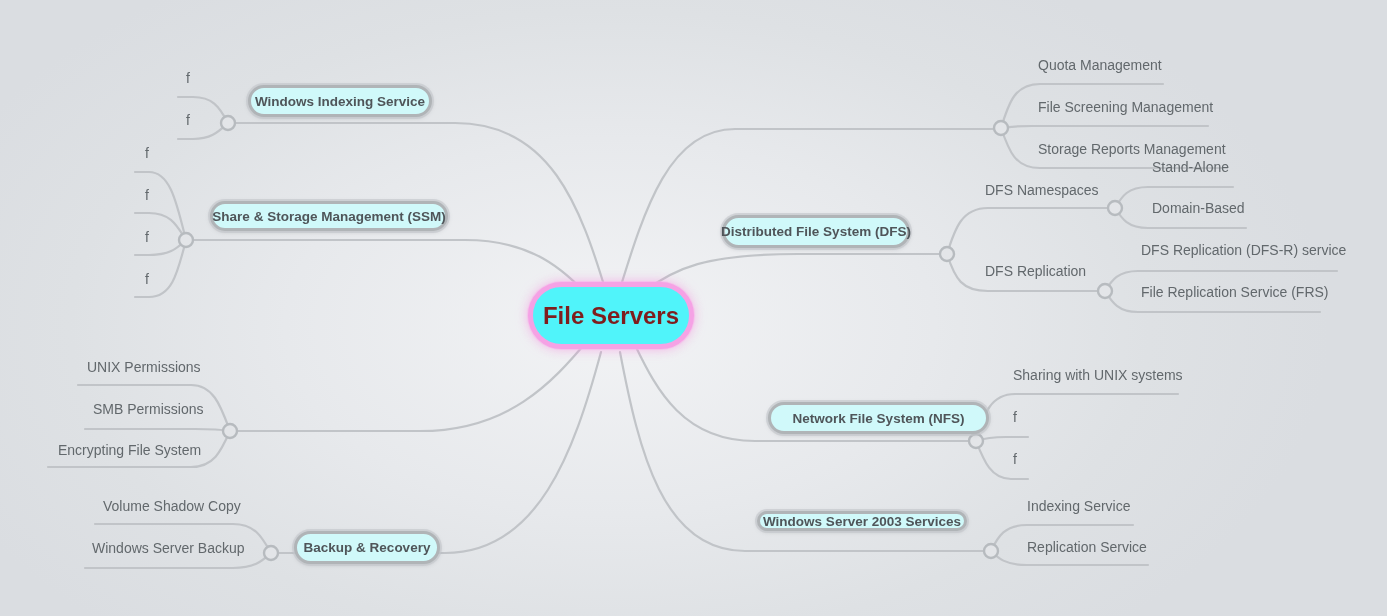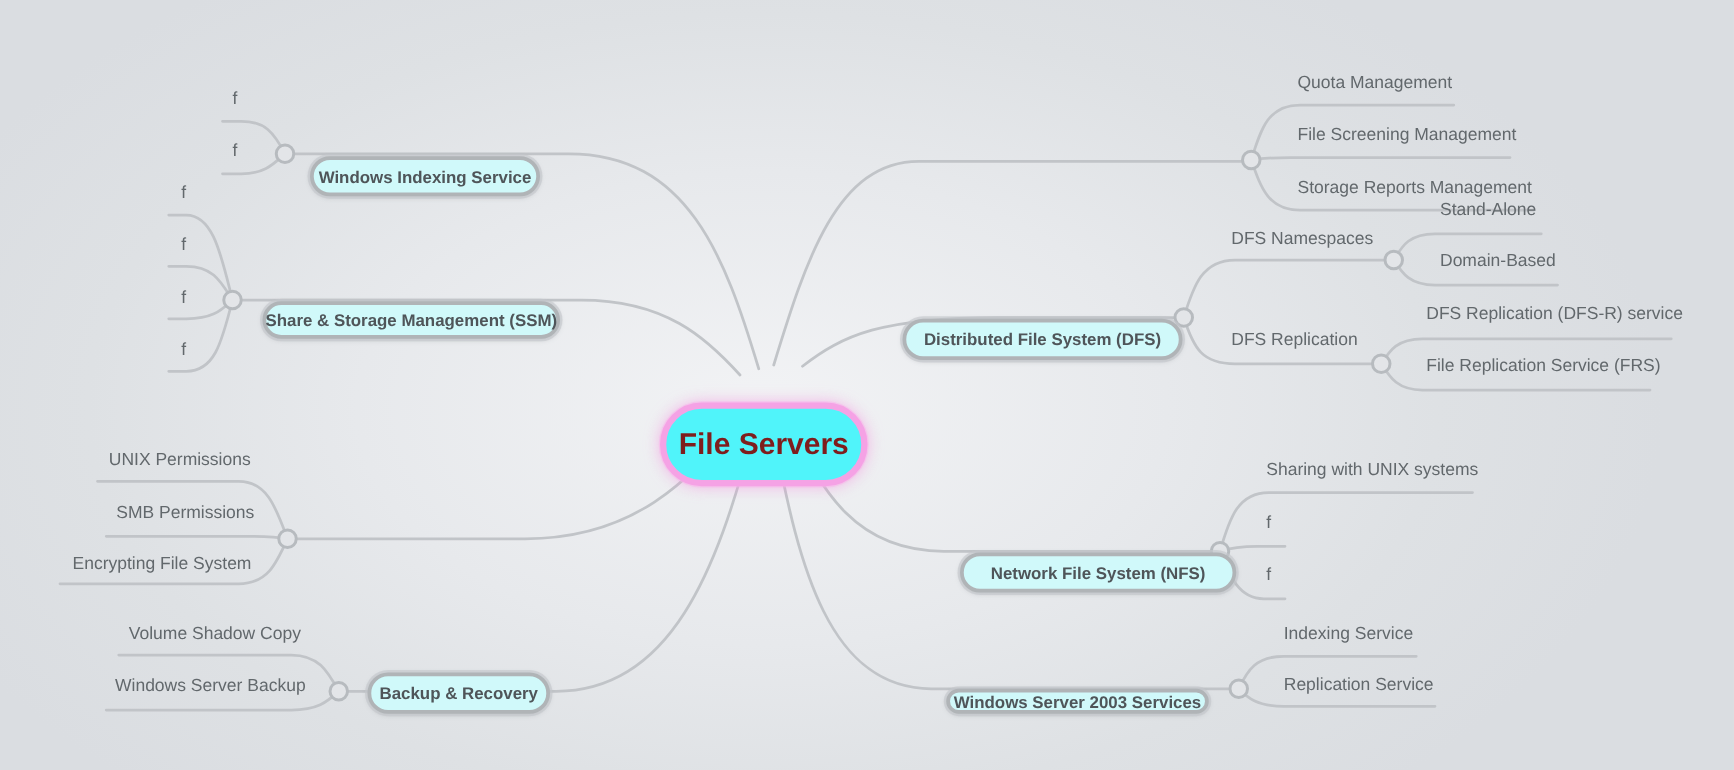--- a/index.html
+++ b/index.html
@@ -9,21 +9,21 @@
     font-family:"Liberation Sans", sans-serif;
   }
   svg.links{position:absolute;left:0;top:0;width:1387px;height:616px;}
   .ln{fill:none;stroke:#c1c4c8;stroke-width:2.2;stroke-linecap:round;}
   .jn{fill:#e3e5e8;stroke:#b7bbbf;stroke-width:2.4;}
   .pill{
     position:absolute;display:flex;align-items:center;justify-content:center;
     box-sizing:border-box;white-space:nowrap;
     background:#d0f9fa;border:3px solid #b0b4b7;border-radius:18px;
     box-shadow:0 0 0 2px rgba(196,200,204,.65), 0 1px 4px rgba(120,126,132,.35);
-    font-size:13.5px;font-weight:bold;color:#4f5559;margin-top:40px;
+    font-size:13.5px;font-weight:bold;color:#4f5559;
   }
   .pill.root{
     background:#50f4fa;border:5px solid #f5a2e5;border-radius:34px;
     box-shadow:0 0 0 1px rgba(250,180,235,.5), 0 0 12px rgba(242,140,220,.65);
     font-size:24px;font-weight:bold;color:#7f1d1d;
   }
   .leaf{
     position:absolute;white-space:nowrap;line-height:15px;
     font-size:14px;color:#62686c;
   }
@@ -86,22 +86,22 @@
     <circle class="jn" cx="1115" cy="208" r="7"></circle>
     <circle class="jn" cx="1105" cy="291" r="7"></circle>
     <circle class="jn" cx="976" cy="441" r="7"></circle>
     <circle class="jn" cx="991" cy="551" r="7"></circle>
   </svg>
 
   <div class="pill root" style="left:528px;top:282px;width:166px;height:67px">File Servers</div>
 
   <div class="pill" style="left:248px;top:85px;width:184px;height:32px">Windows Indexing Service</div>
   <div class="pill" style="left:210px;top:201px;width:238px;height:30px">Share &amp; Storage Management (SSM)</div>
-  <div class="pill" style="left:294px;top:498px;width:146px;height:33px">Backup &amp; Recovery</div>
-  <div class="pill" style="left:722px;top:215px;width:224px;height:33px">Distributed File System (DFS)</div>
+  <div class="pill" style="left:294px;top:531px;width:146px;height:33px">Backup &amp; Recovery</div>
+  <div class="pill" style="left:722px;top:215px;width:188px;height:33px">Distributed File System (DFS)</div>
   <div class="pill" style="left:768px;top:402px;width:221px;height:32px">Network File System (NFS)</div>
   <div class="pill" style="left:757px;top:511px;width:210px;height:20px">Windows Server 2003 Services</div>
 
   <div class="leaf" style="left:186px;top:71px">f</div>
   <div class="leaf" style="left:186px;top:113px">f</div>
 
   <div class="leaf" style="left:145px;top:146px">f</div>
   <div class="leaf" style="left:145px;top:188px">f</div>
   <div class="leaf" style="left:145px;top:230px">f</div>
   <div class="leaf" style="left:145px;top:272px">f</div>

